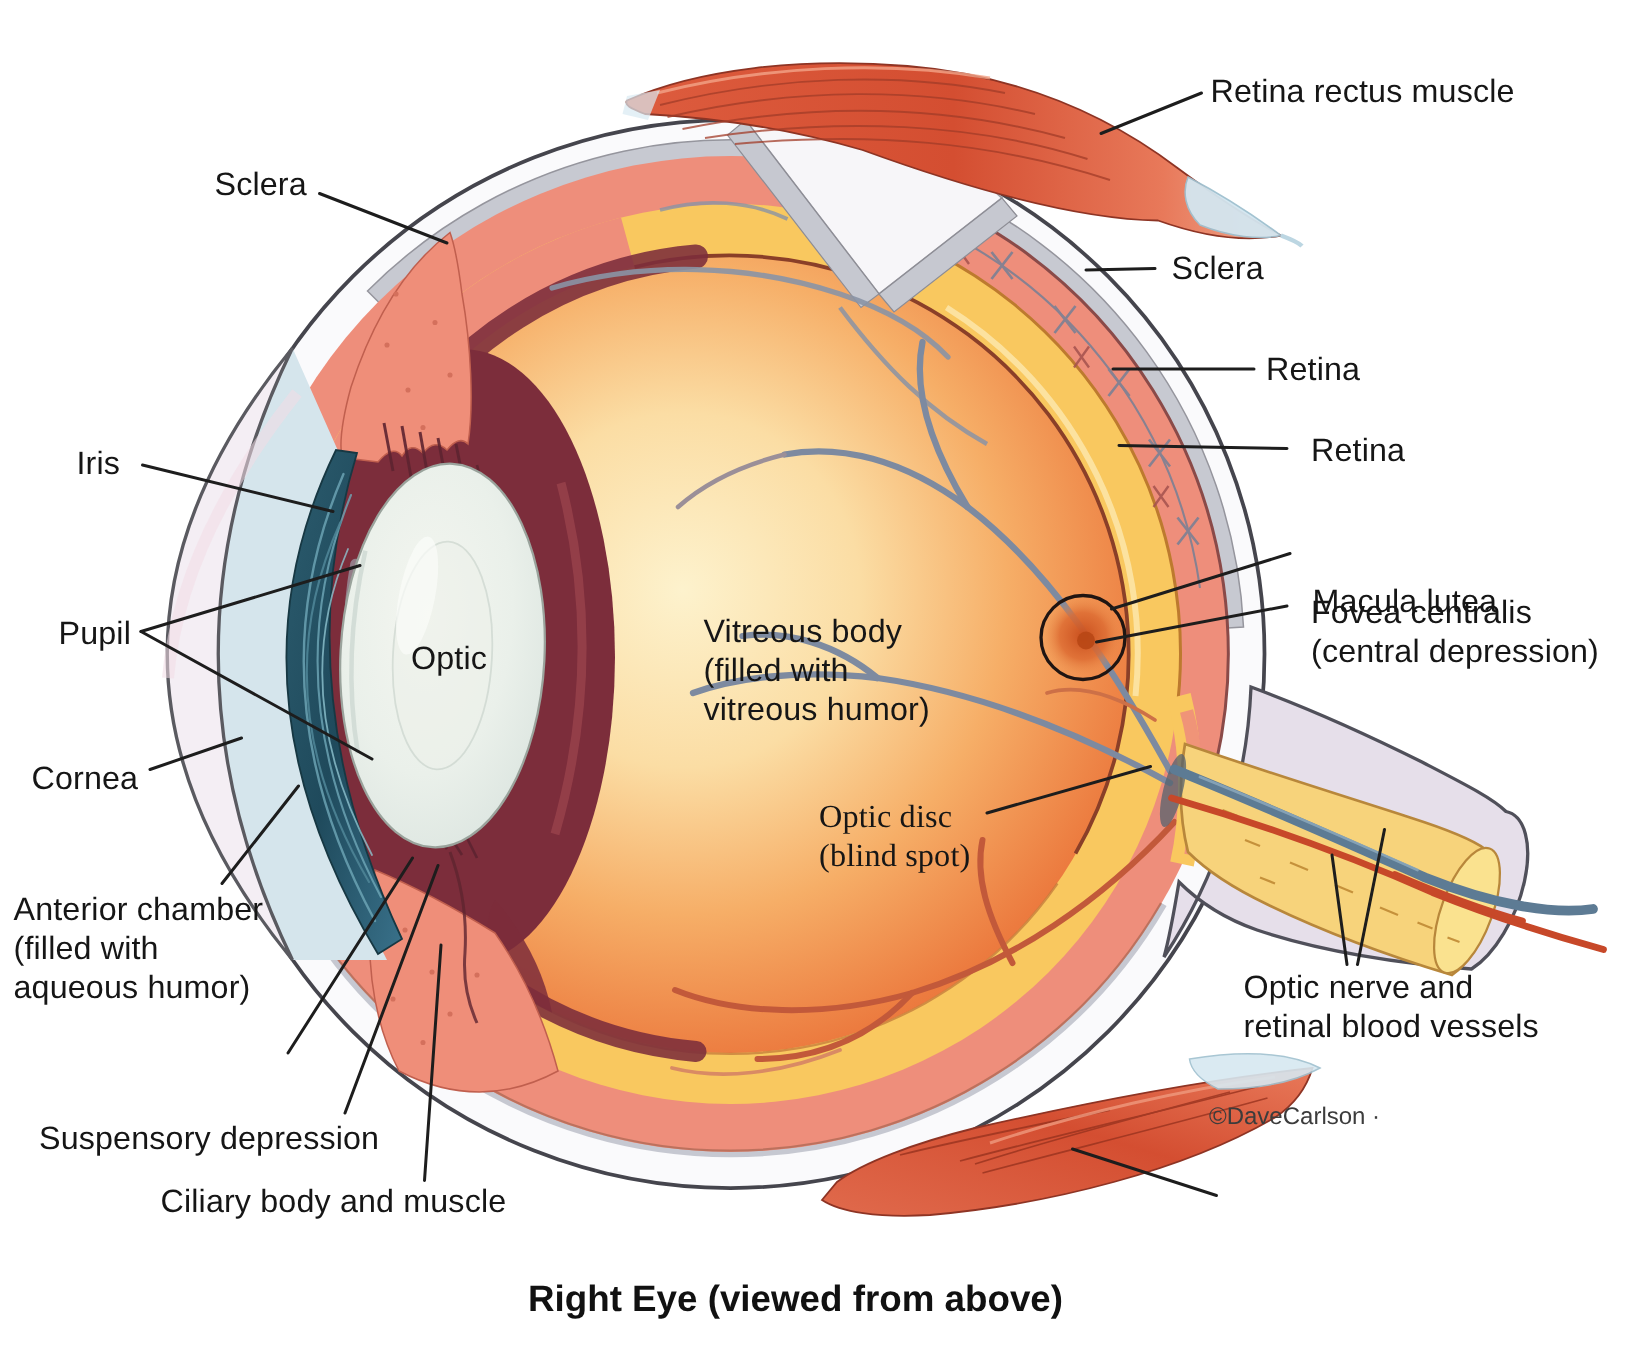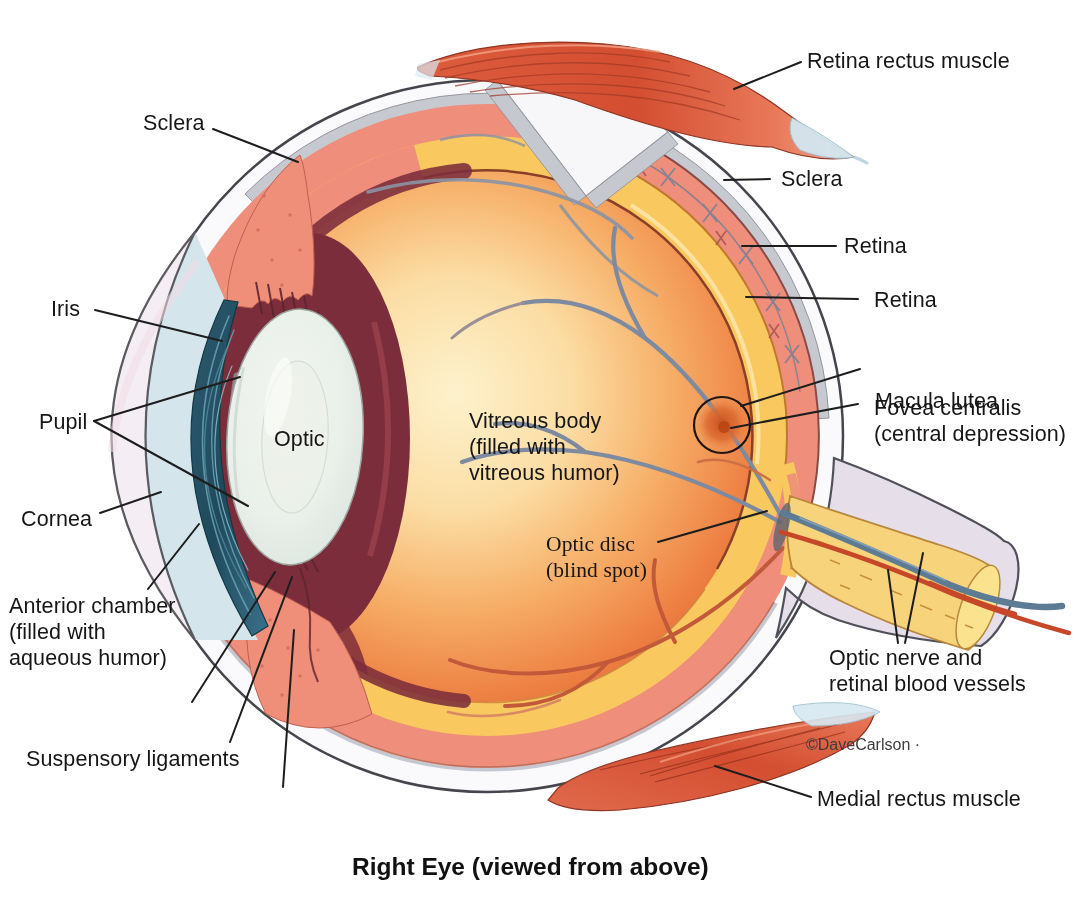--- a/index.html
+++ b/index.html
@@ -331,21 +331,21 @@
 <div class="lbl" id="lbl-lens">Optic</div>
 <div class="lbl" id="lbl-vitreous">Vitreous body
 (filled with
 vitreous humor)</div>
 <div class="lbl" id="lbl-optic-disc">Optic disc
 (blind spot)</div>
 <div class="lbl" id="lbl-cornea">Cornea</div>
 <div class="lbl" id="lbl-anterior">Anterior chamber
 (filled with
 aqueous humor)</div>
-<div class="lbl" id="lbl-suspensory">Suspensory ligaments</div>
+<div class="lbl" id="lbl-suspensory">Suspensory depression</div>
+<div class="lbl" id="lbl-ciliary">Ciliary body and muscle</div>
 <div class="lbl" id="lbl-optic-nerve">Optic nerve and
 retinal blood vessels</div>
-<div class="lbl" id="lbl-medial-rectus">Medial rectus muscle</div>
 
 <div id="credit">©DaveCarlson ·</div>
 <div id="caption">Right Eye (viewed from above)</div>
 
 </div>
 
 </body></html>

